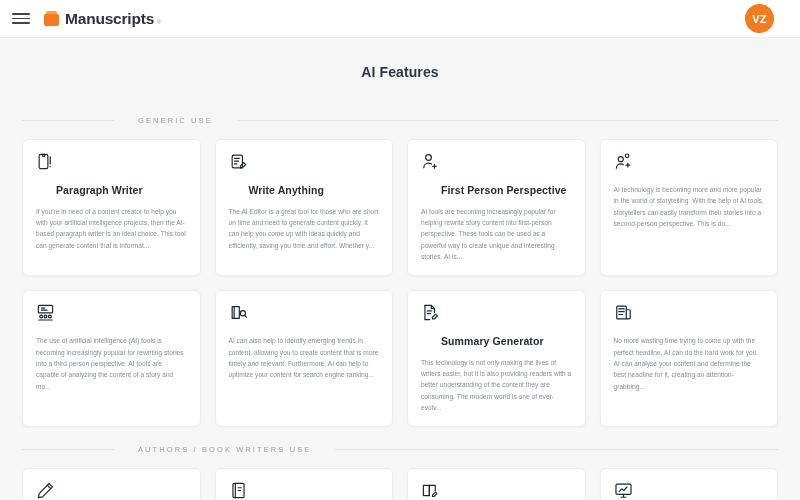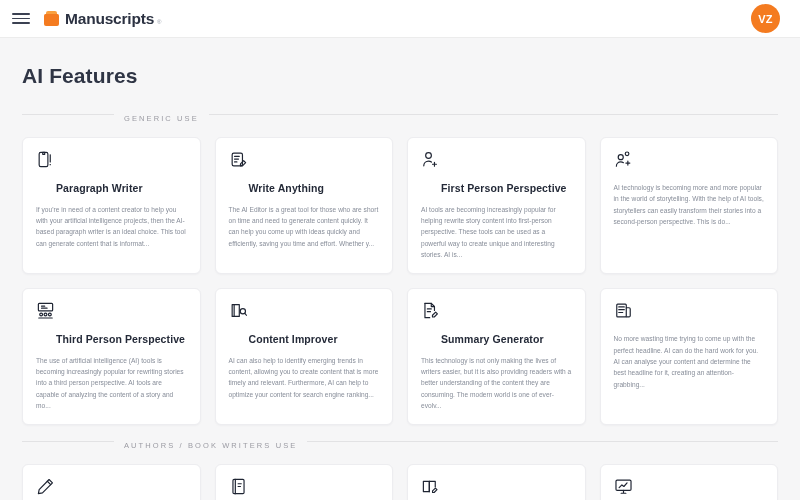--- a/index.html
+++ b/index.html
@@ -32,40 +32,41 @@
   .brand { display: flex; align-items: flex-end; gap: 6px; }
   .brand-mark { width: 15px; height: 15px; position: relative; margin-bottom: 1px; }
   .brand-mark .body { position: absolute; left: 0; top: 3px; width: 15px; height: 12px;
      background: #f47b20; border-radius: 1.5px 1.5px 2px 2px; }
   .brand-mark .flap { position: absolute; left: 2px; top: 0px; width: 11px; height: 5px;
      background: #f9a03f; border-radius: 2px 2px 0 0; }
   .brand-name { font-size: 15.5px; font-weight: 600; letter-spacing: -0.2px; color: #2c3242; line-height: 1; }
   .brand-tm { font-size: 6px; color: #9aa0ab; margin-bottom: 2px; margin-left: -3px; }
 
   .avatar {
-    position: absolute; right: 20px; top: 4px;
+    position: absolute; right: 26px; top: 4px;
     width: 29px; height: 29px; border-radius: 50%;
     background: #f47b20; color: #fff;
     display: flex; align-items: center; justify-content: center;
     font-size: 11px; font-weight: 700; letter-spacing: 0.3px;
     cursor: pointer;
     margin-left: 16px;
   }
 
   
   .content { padding: 0 22px; }
   .page-title {
-    font-size: 21px;
+    text-align: center;
+    font-size: 14px;
     font-weight: 600;
     color: #2f3545;
     letter-spacing: 0.1px;
     padding: 26px 0 18px;
   }
 
-  .divider { display: flex; align-items: flex-start; gap: 10px; margin: 8px 0 14px; }
+  .divider { display: flex; align-items: center; gap: 24px; margin: 18px 0 14px; }
   .divider .line { flex: 1; height: 1px; background: #e2e2e4; }
   .divider .label {
     font-size: 7.5px;
     letter-spacing: 2.1px;
     color: #9b9ba3;
     text-transform: uppercase;
     white-space: nowrap;
     font-weight: 400;
   }
   .divider.left-narrow .line:first-child { max-width: 92px; }
@@ -192,34 +193,32 @@
         <div class="card-icon">
           <svg viewBox="0 0 24 24">
               <rect x="3" y="3" width="18" height="9.5" rx="1.2"></rect>
               <path d="M7 6.5h4M7 9h7"></path>
               <circle cx="6.5" cy="17" r="1.8"></circle>
               <circle cx="12" cy="17" r="1.8"></circle>
               <circle cx="17.5" cy="17" r="1.8"></circle>
               <path d="M3.5 21.5h17"></path>
             </svg>
         </div>
-        <div class="card-title">Third Person Perspective</div>
         <div class="card-desc">The use of artificial intelligence (AI) tools is becoming increasingly popular for rewriting stories into a third person perspective. AI tools are capable of analyzing the content of a story and mo...</div>
       </div>
 
       <div class="card">
         <div class="card-icon">
           <svg viewBox="0 0 24 24">
               <path d="M4 4.5h9v15H4z"></path>
               <path d="M6.5 4.5v15"></path>
               <circle cx="17.5" cy="13" r="3.3"></circle>
               <path d="M20 15.5l2 2.5"></path>
             </svg>
         </div>
-        <div class="card-title">Content Improver</div>
         <div class="card-desc">AI can also help to identify emerging trends in content, allowing you to create content that is more timely and relevant. Furthermore, AI can help to optimize your content for search engine ranking...</div>
       </div>
 
       <div class="card">
         <div class="card-icon">
           <svg viewBox="0 0 24 24">
               <path d="M5 3h8l4 4v5"></path>
               <path d="M13 3v4h4"></path>
               <path d="M5 3v18h6"></path>
               <path d="M8 10h5M8 13.5h4"></path>

